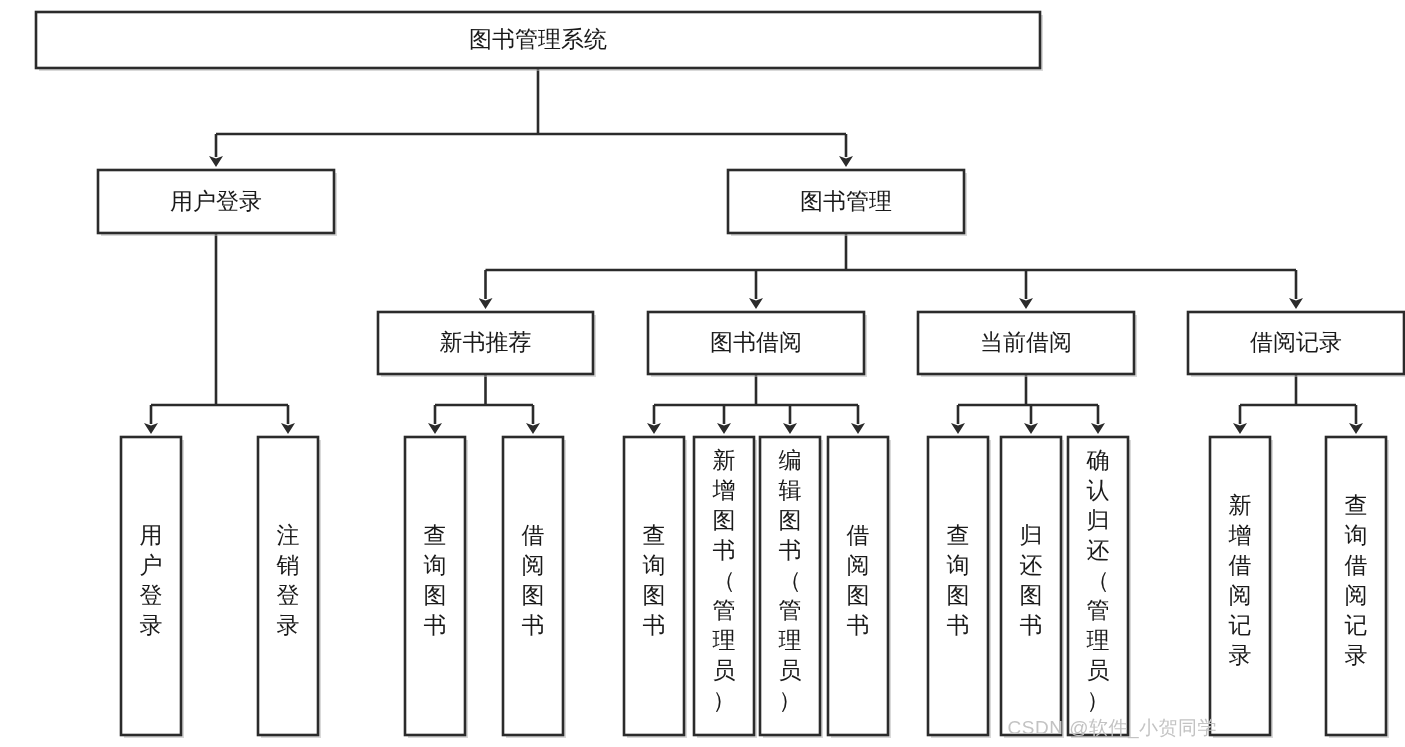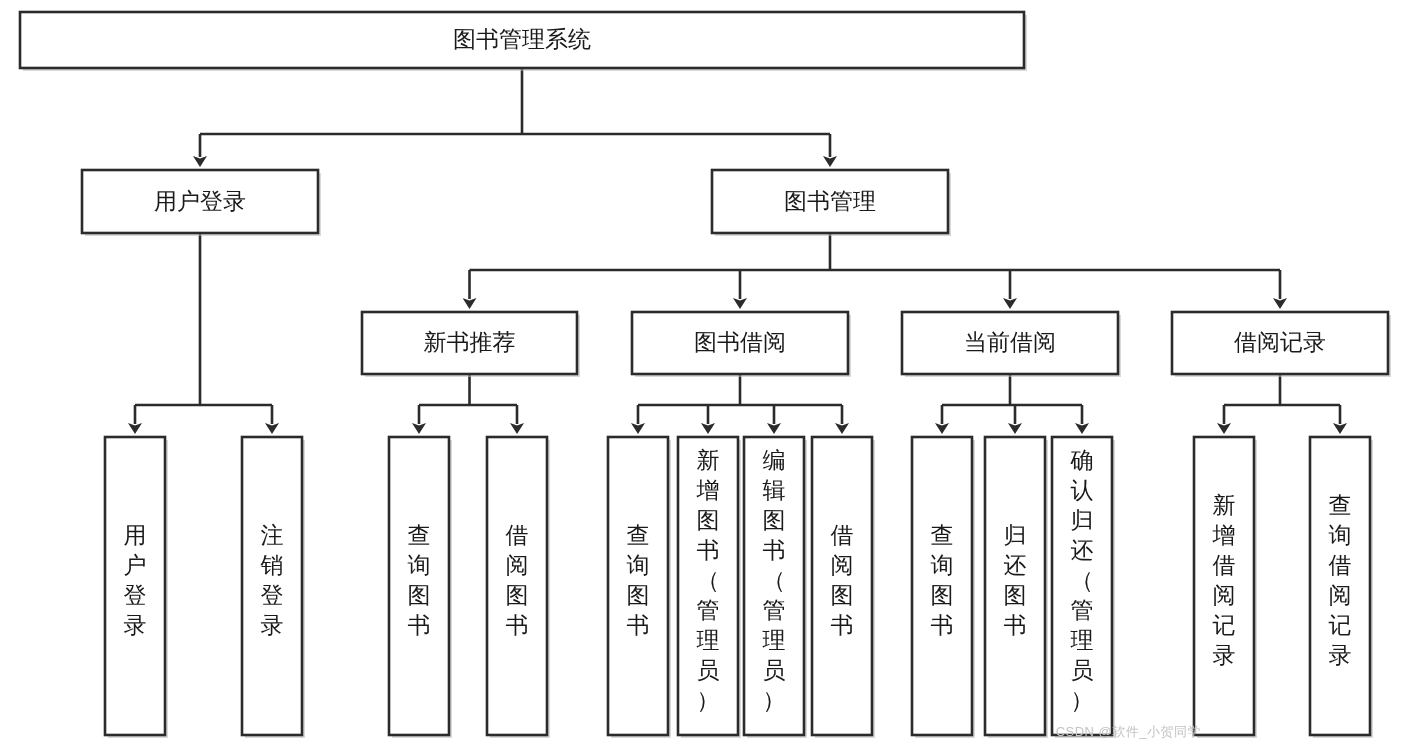--- a/index.html
+++ b/index.html
@@ -9,21 +9,21 @@
   }
   body {
     width: 1405px;
     height: 747px;
     font-family: "Liberation Sans", "DejaVu Sans", sans-serif;
     overflow: hidden;
     position: relative;
   }
   #chart-root {
     position: absolute;
-    left: 0;
+    left: 16px;
     top: 0;
     width: 1211px;
     height: 747px;
   }
   .node-rect {
     fill: #ffffff;
     stroke: #2b2b2b;
     stroke-width: 2.6;
   }
   .node-shadow {
@@ -50,21 +50,21 @@
     fill: #1a1a1a;
     font-family: "Liberation Sans", "DejaVu Sans", sans-serif;
     font-size: 23px;
     text-anchor: middle;
   }
   .watermark {
     position: absolute;
     right: 10px;
     bottom: 6px;
     font-family: "Liberation Sans", "DejaVu Sans", sans-serif;
-    font-size: 13px;
+    font-size: 19px;
     color: #c3c3c3;
     letter-spacing: 0.5px;
     white-space: nowrap;
     pointer-events: none;
   }
 </style>
 </head>
 <body>
 
 <div id="chart-root">

